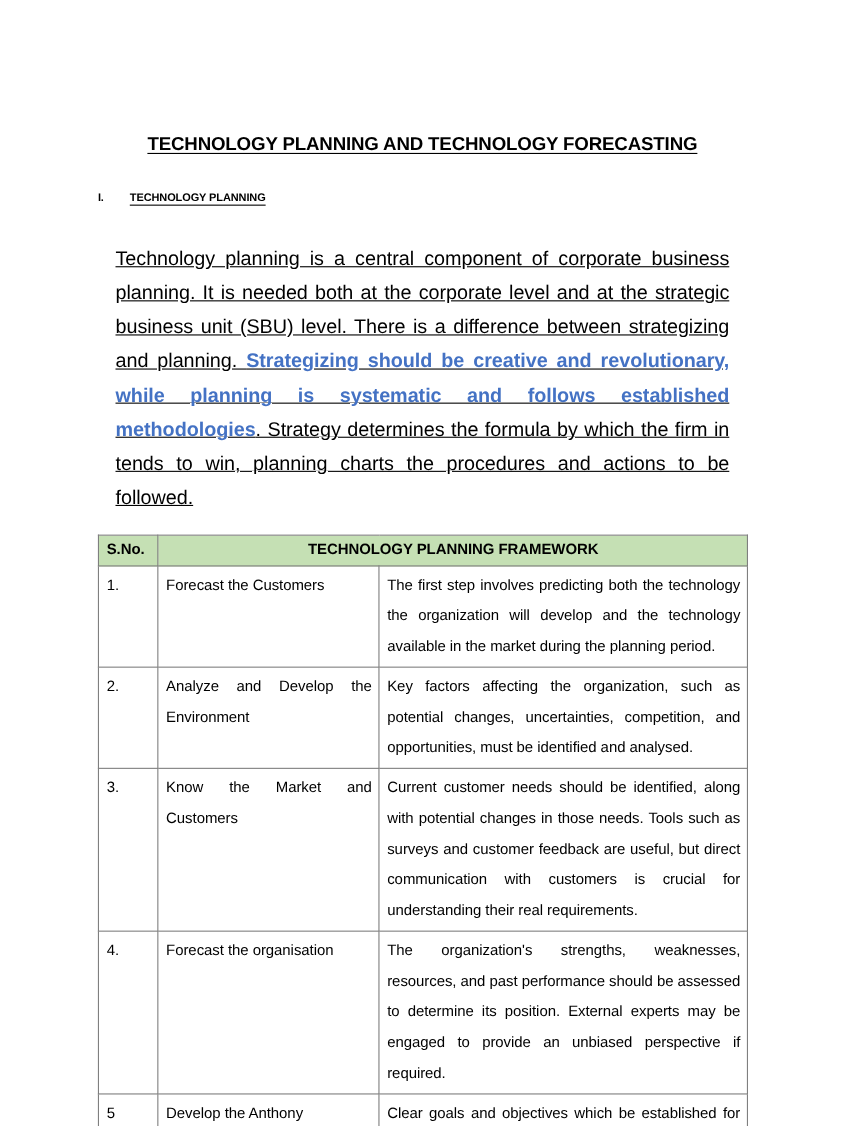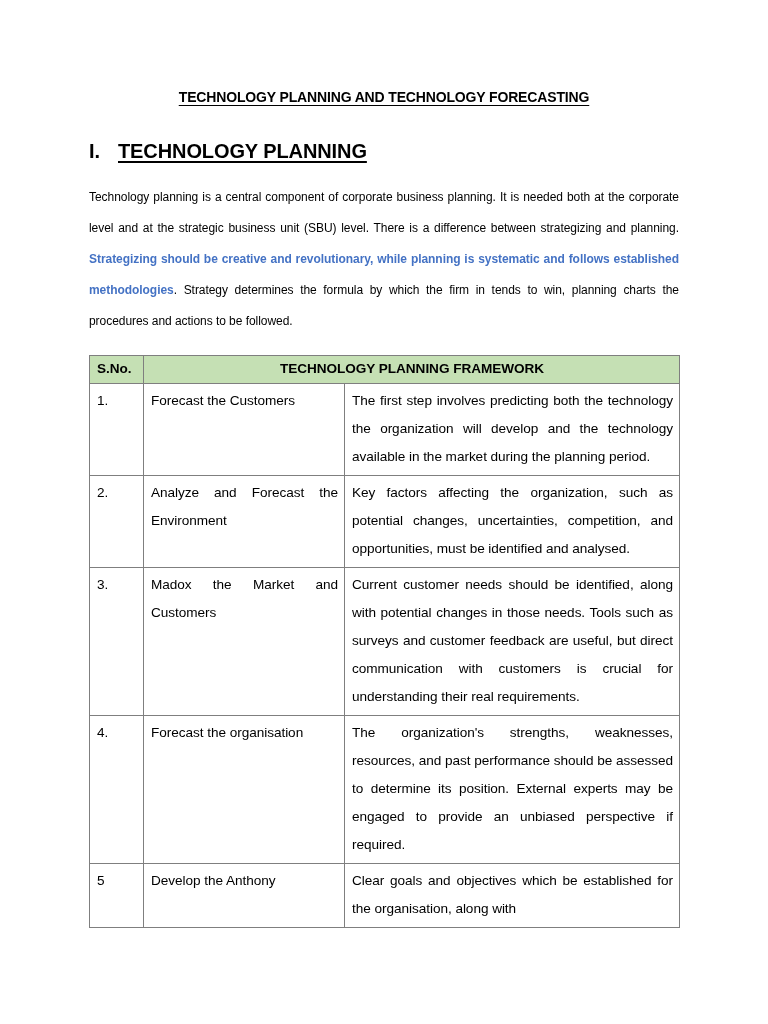--- a/index.html
+++ b/index.html
@@ -19,60 +19,61 @@
     width: 768px;
     height: 1024px;
     background: #ffffff;
     box-sizing: border-box;
     padding: 0 89px;
   }
 
   
   .doc-title {
     margin: 0;
-    padding-top: 88px;
+    padding-top: 120px;
     text-align: center;
-    font-size: 14px;
+    font-size: 17px;
     font-weight: bold;
     letter-spacing: -0.15px;
     line-height: 1.35;
   }
   .doc-title span {
     text-decoration: underline;
     text-underline-offset: 3px;
   }
 
   
   .section-heading {
     margin: 0;
     padding-top: 31px;
-    font-size: 20px;
+    font-size: 10px;
     font-weight: bold;
     line-height: 1.35;
     letter-spacing: -0.1px;
   }
   .section-heading .numeral {
     display: inline-block;
     width: 29px;
     text-decoration: none;
   }
   .section-heading .heading-text {
     text-decoration: underline;
     text-underline-offset: 3px;
   }
 
   
   p.body-text {
-    margin: 0;
+    margin: 16px;
     padding-top: 17px;
-    font-size: 12px;
+    font-size: 18px;
     line-height: 31px;
     text-align: justify;
     text-justify: inter-word;
     letter-spacing: -0.05px;
+    text-decoration: underline;
   }
   p.body-text.tight {
     padding-top: 12px;
   }
   .hl-blue {
     color: #4472C4;
     font-weight: bold;
   }
 
   
@@ -148,26 +149,26 @@
       </tr>
     </thead>
     <tbody>
       <tr>
         <td class="col-sno">1.</td>
         <td class="col-step">Forecast the Customers</td>
         <td class="col-desc">The first step involves predicting both the technology the organization will develop and the technology available in the market during the planning period.</td>
       </tr>
       <tr>
         <td class="col-sno">2.</td>
-        <td class="col-step">Analyze and Forecast the Environment</td>
+        <td class="col-step">Analyze and Develop the Environment</td>
         <td class="col-desc">Key factors affecting the organization, such as potential changes, uncertainties, competition, and opportunities, must be identified and analysed.</td>
       </tr>
       <tr>
         <td class="col-sno">3.</td>
-        <td class="col-step">Madox the Market and Customers</td>
+        <td class="col-step">Know the Market and Customers</td>
         <td class="col-desc">Current customer needs should be identified, along with potential changes in those needs. Tools such as surveys and customer feedback are useful, but direct communication with customers is crucial for understanding their real requirements.</td>
       </tr>
       <tr>
         <td class="col-sno">4.</td>
         <td class="col-step">Forecast the organisation</td>
         <td class="col-desc">The organization's strengths, weaknesses, resources, and past performance should be assessed to determine its position. External experts may be engaged to provide an unbiased perspective if required.</td>
       </tr>
       <tr class="clipped">
         <td class="col-sno">5</td>
         <td class="col-step">Develop the Anthony</td>

